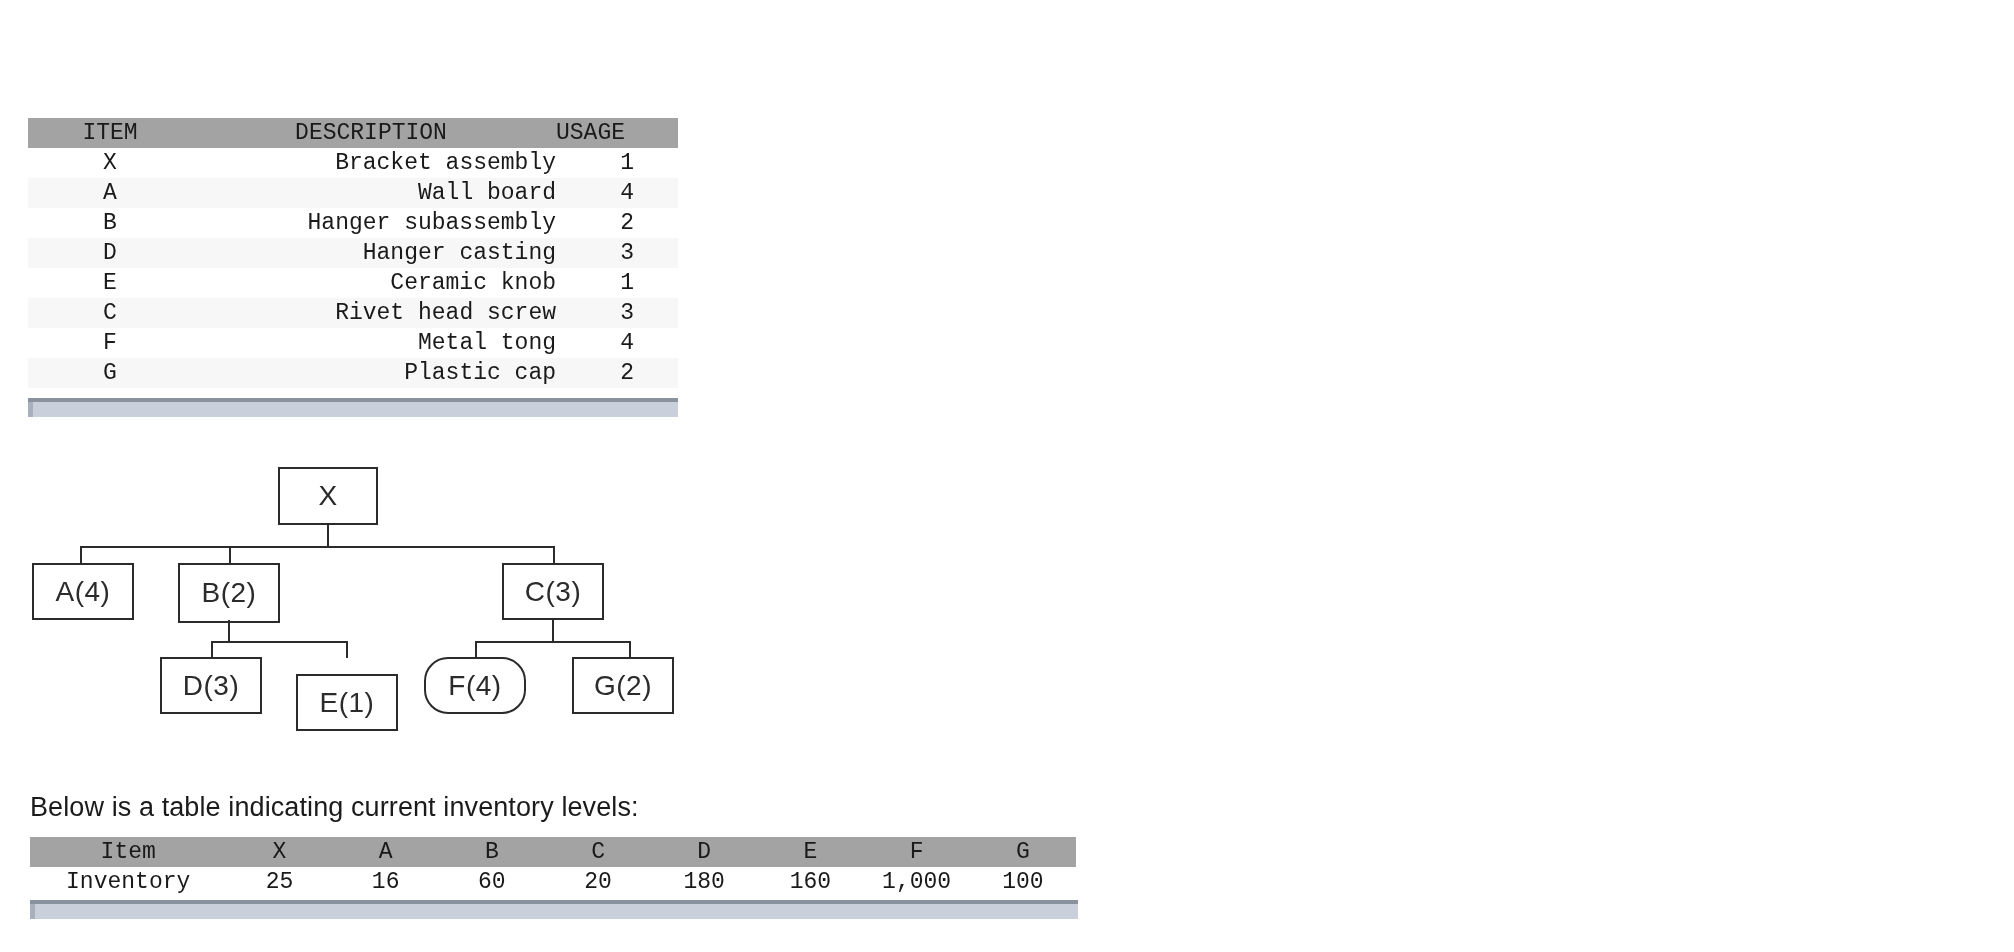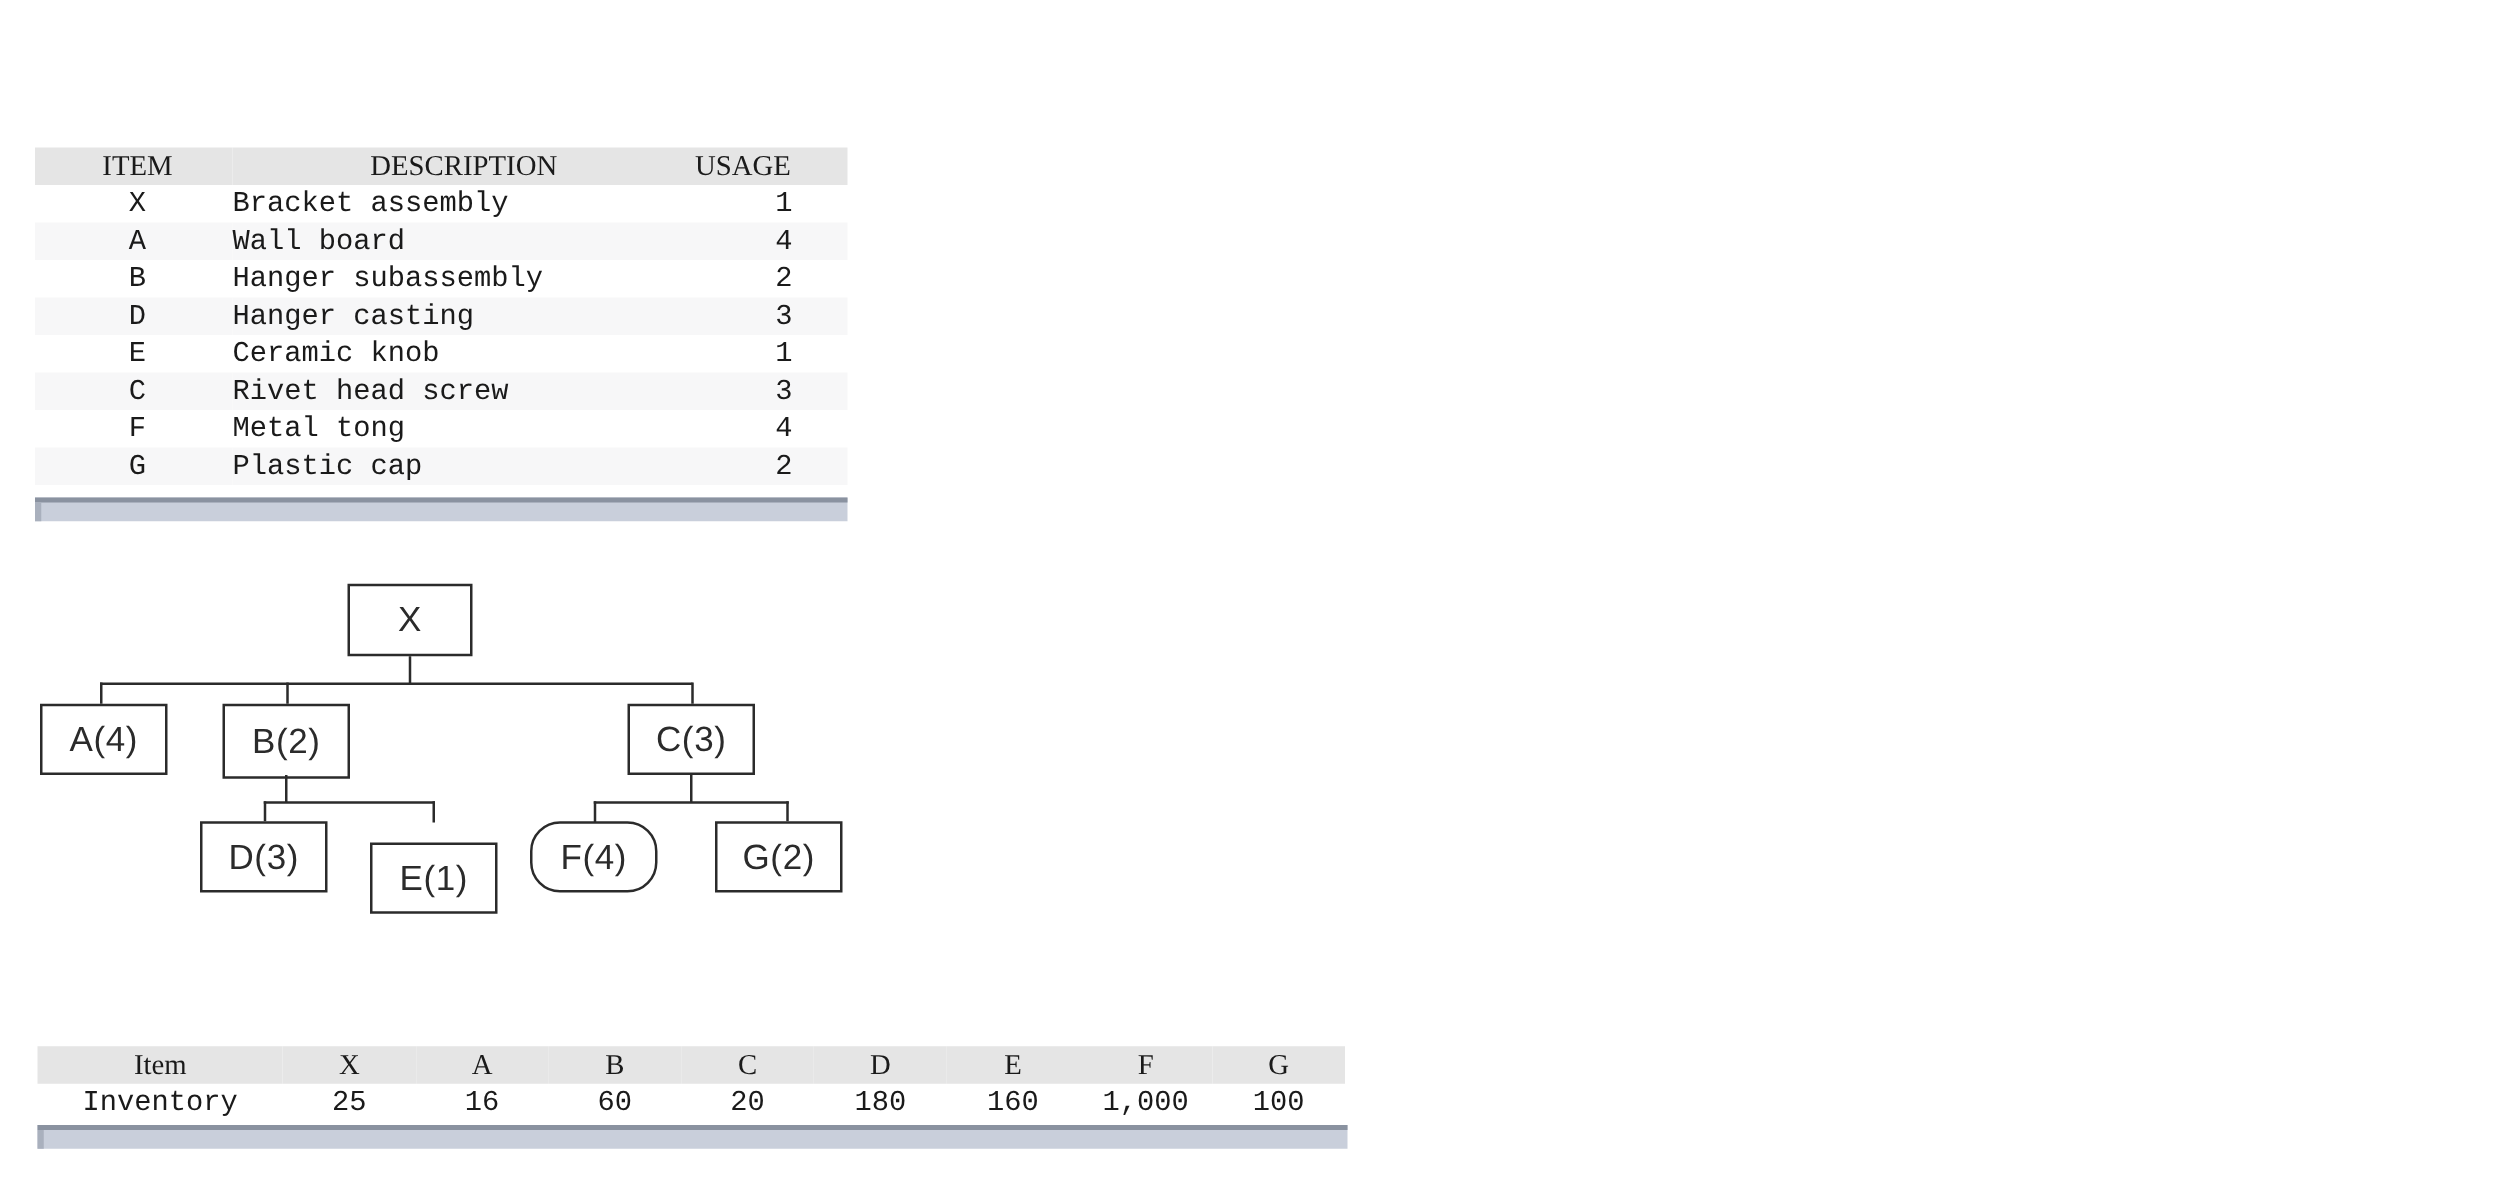--- a/index.html
+++ b/index.html
@@ -54,37 +54,36 @@
   }
   table.data-table th,
   table.data-table td {
     padding: 0;
     font-weight: normal;
     white-space: pre;
     line-height: 30px;
     height: 30px;
   }
   table.data-table thead tr {
-    background: #e5e5e5;
-    font-family: Liberation Serif, serif;
+    background: #a3a3a3;
   }
   table.data-table thead th {
     font-weight: normal;
   }
 
   
   #bom-table { width: 650px; }
   #bom-table col.c-item { width: 158px; }
   #bom-table col.c-desc { width: 370px; }
   #bom-table col.c-usage { width: 122px; }
   #bom-table th.h-item   { text-align: center; padding-left: 6px; }
   #bom-table th.h-desc   { text-align: center; }
   #bom-table th.h-usage  { text-align: left; padding-right: 36px; }
   #bom-table td.d-item   { text-align: center; padding-left: 6px; }
-  #bom-table td.d-desc   { text-align: left; }
+  #bom-table td.d-desc   { text-align: right; }
   #bom-table td.d-usage  { text-align: right; padding-right: 44px; }
   #bom-table tbody tr.stripe { background: #f7f7f8; }
 
   
   #inventory-table { width: 1046px; }
   #inventory-table col.c-label { width: 196px; }
   #inventory-table col.c-val { width: 106px; }
   #inventory-table th,
   #inventory-table td { text-align: center; }
   #inventory-table th.h-label { text-align: center; }
@@ -245,20 +244,21 @@
       <span>E(1)</span>
     </div>
     <div class="node" id="node-f" style="left:424px; top:207px; width:102px; height:57px;border-radius:24px;">
       <span>F(4)</span>
     </div>
     <div class="node" id="node-g" style="left:572px; top:207px; width:102px; height:57px;">
       <span>G(2)</span>
     </div>
   </div>
 
+  <p class="prose" id="inventory-lead-paragraph">Below is a table indicating current inventory levels:</p>
 
   <div class="data-table-wrap" id="inventory-table-wrap" style="left:30px; top:837px;">
     <table class="data-table" id="inventory-table">
       <colgroup>
         <col class="c-label">
         <col class="c-val">
           <col class="c-val">
           <col class="c-val">
           <col class="c-val">
         <col class="c-val">

